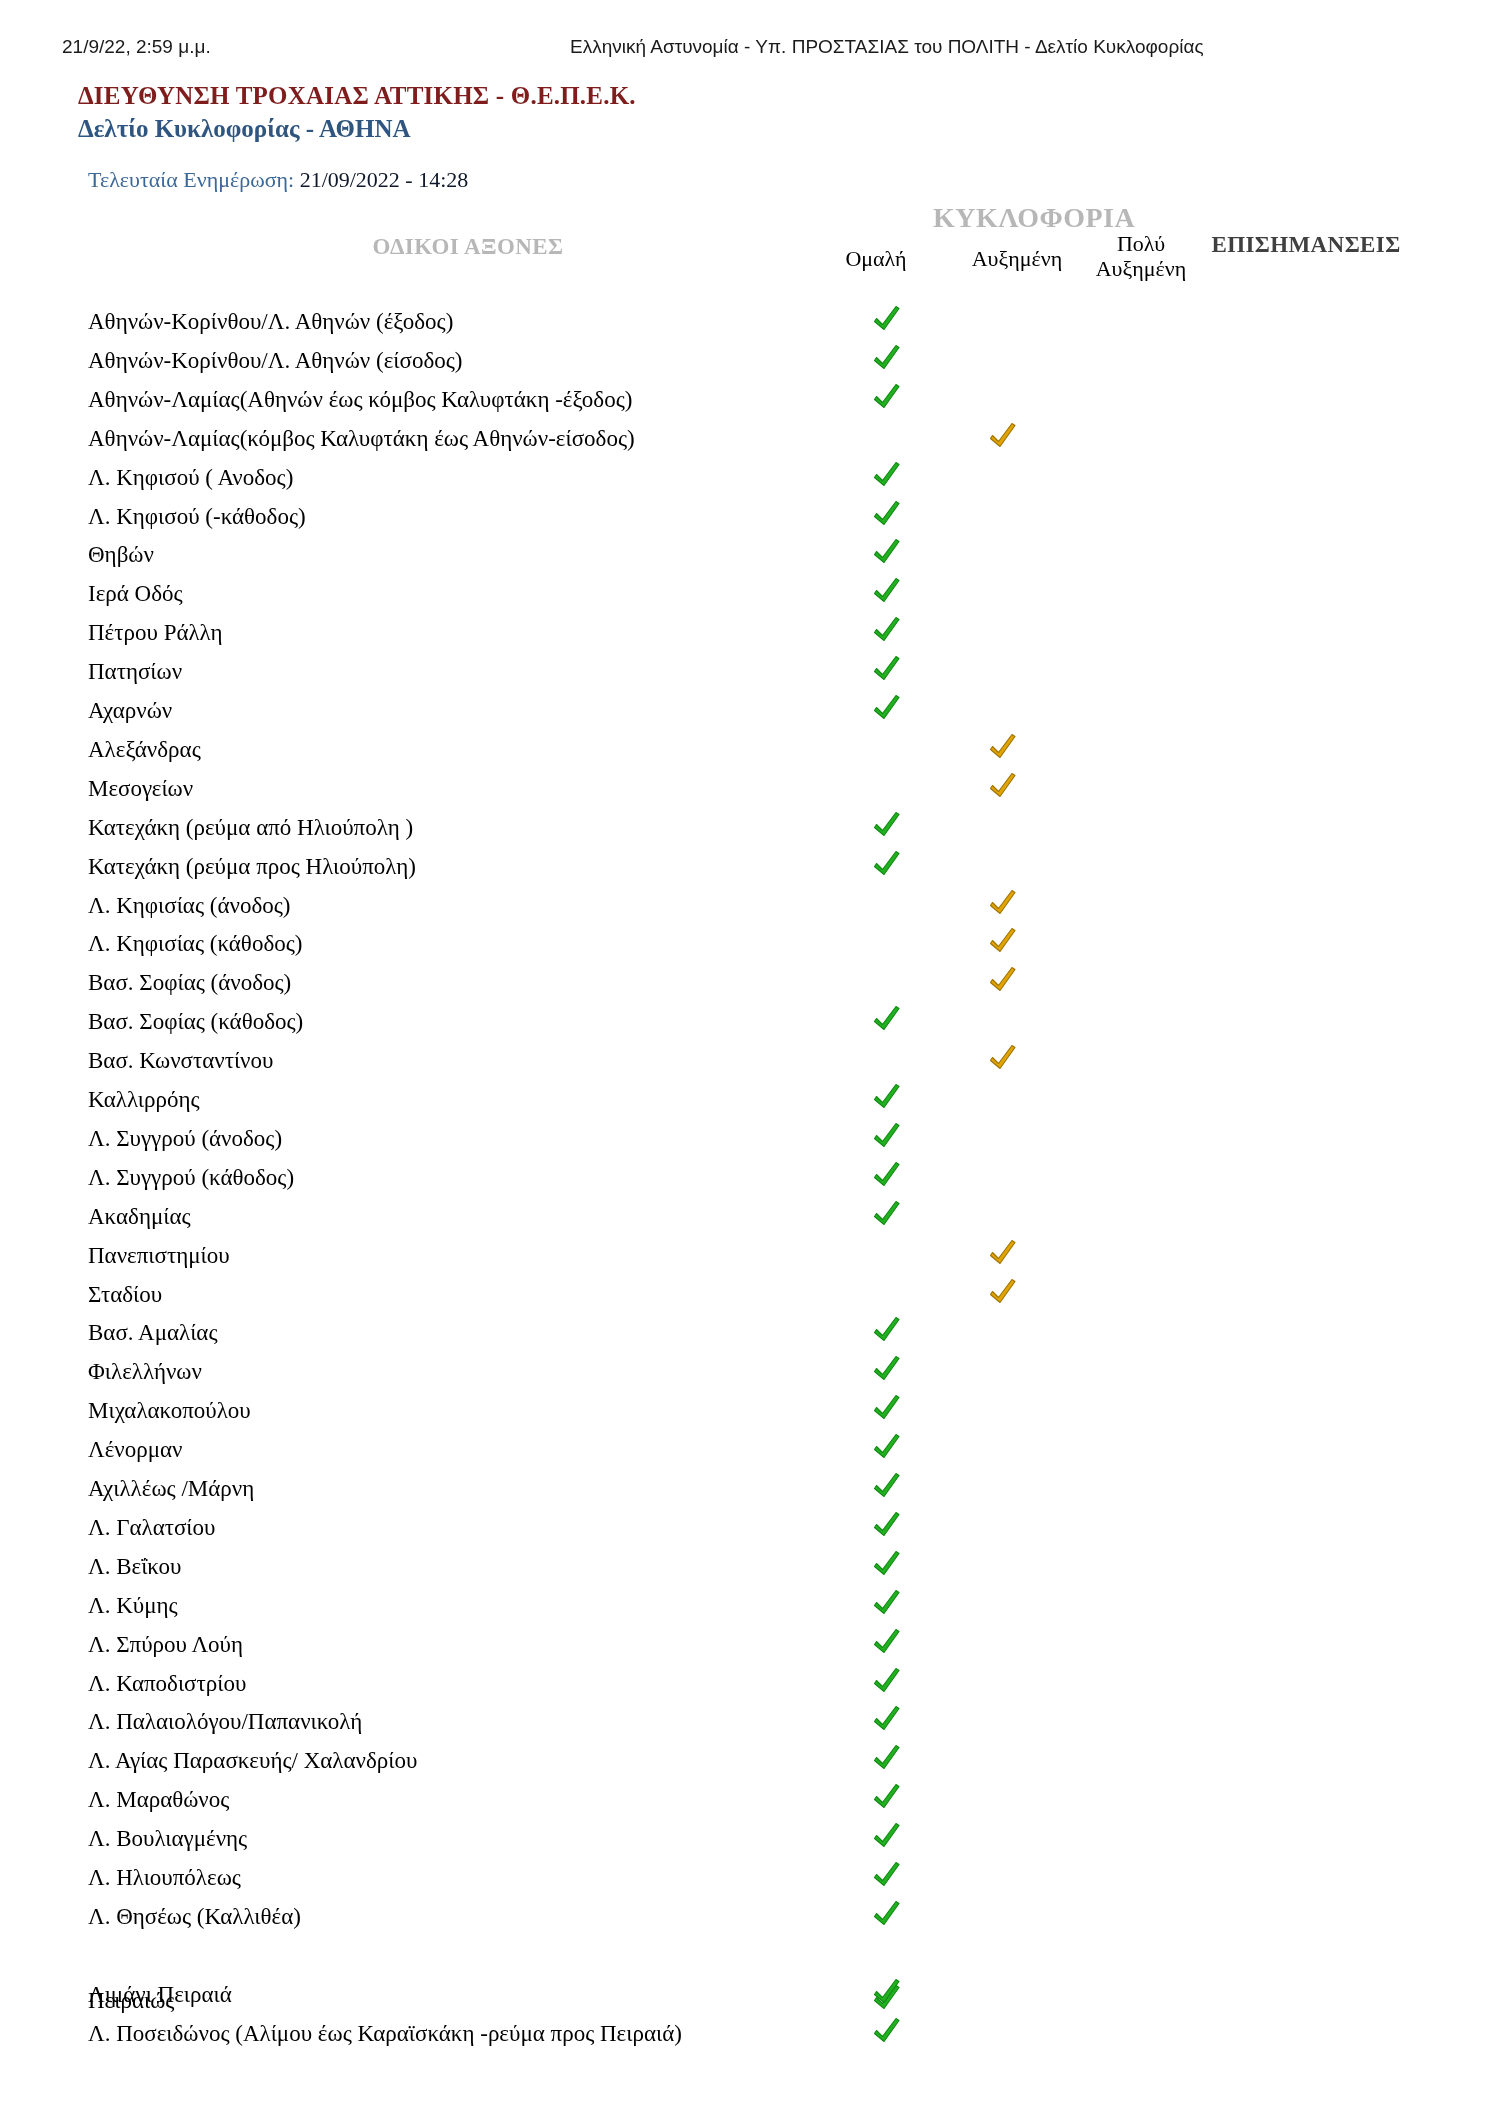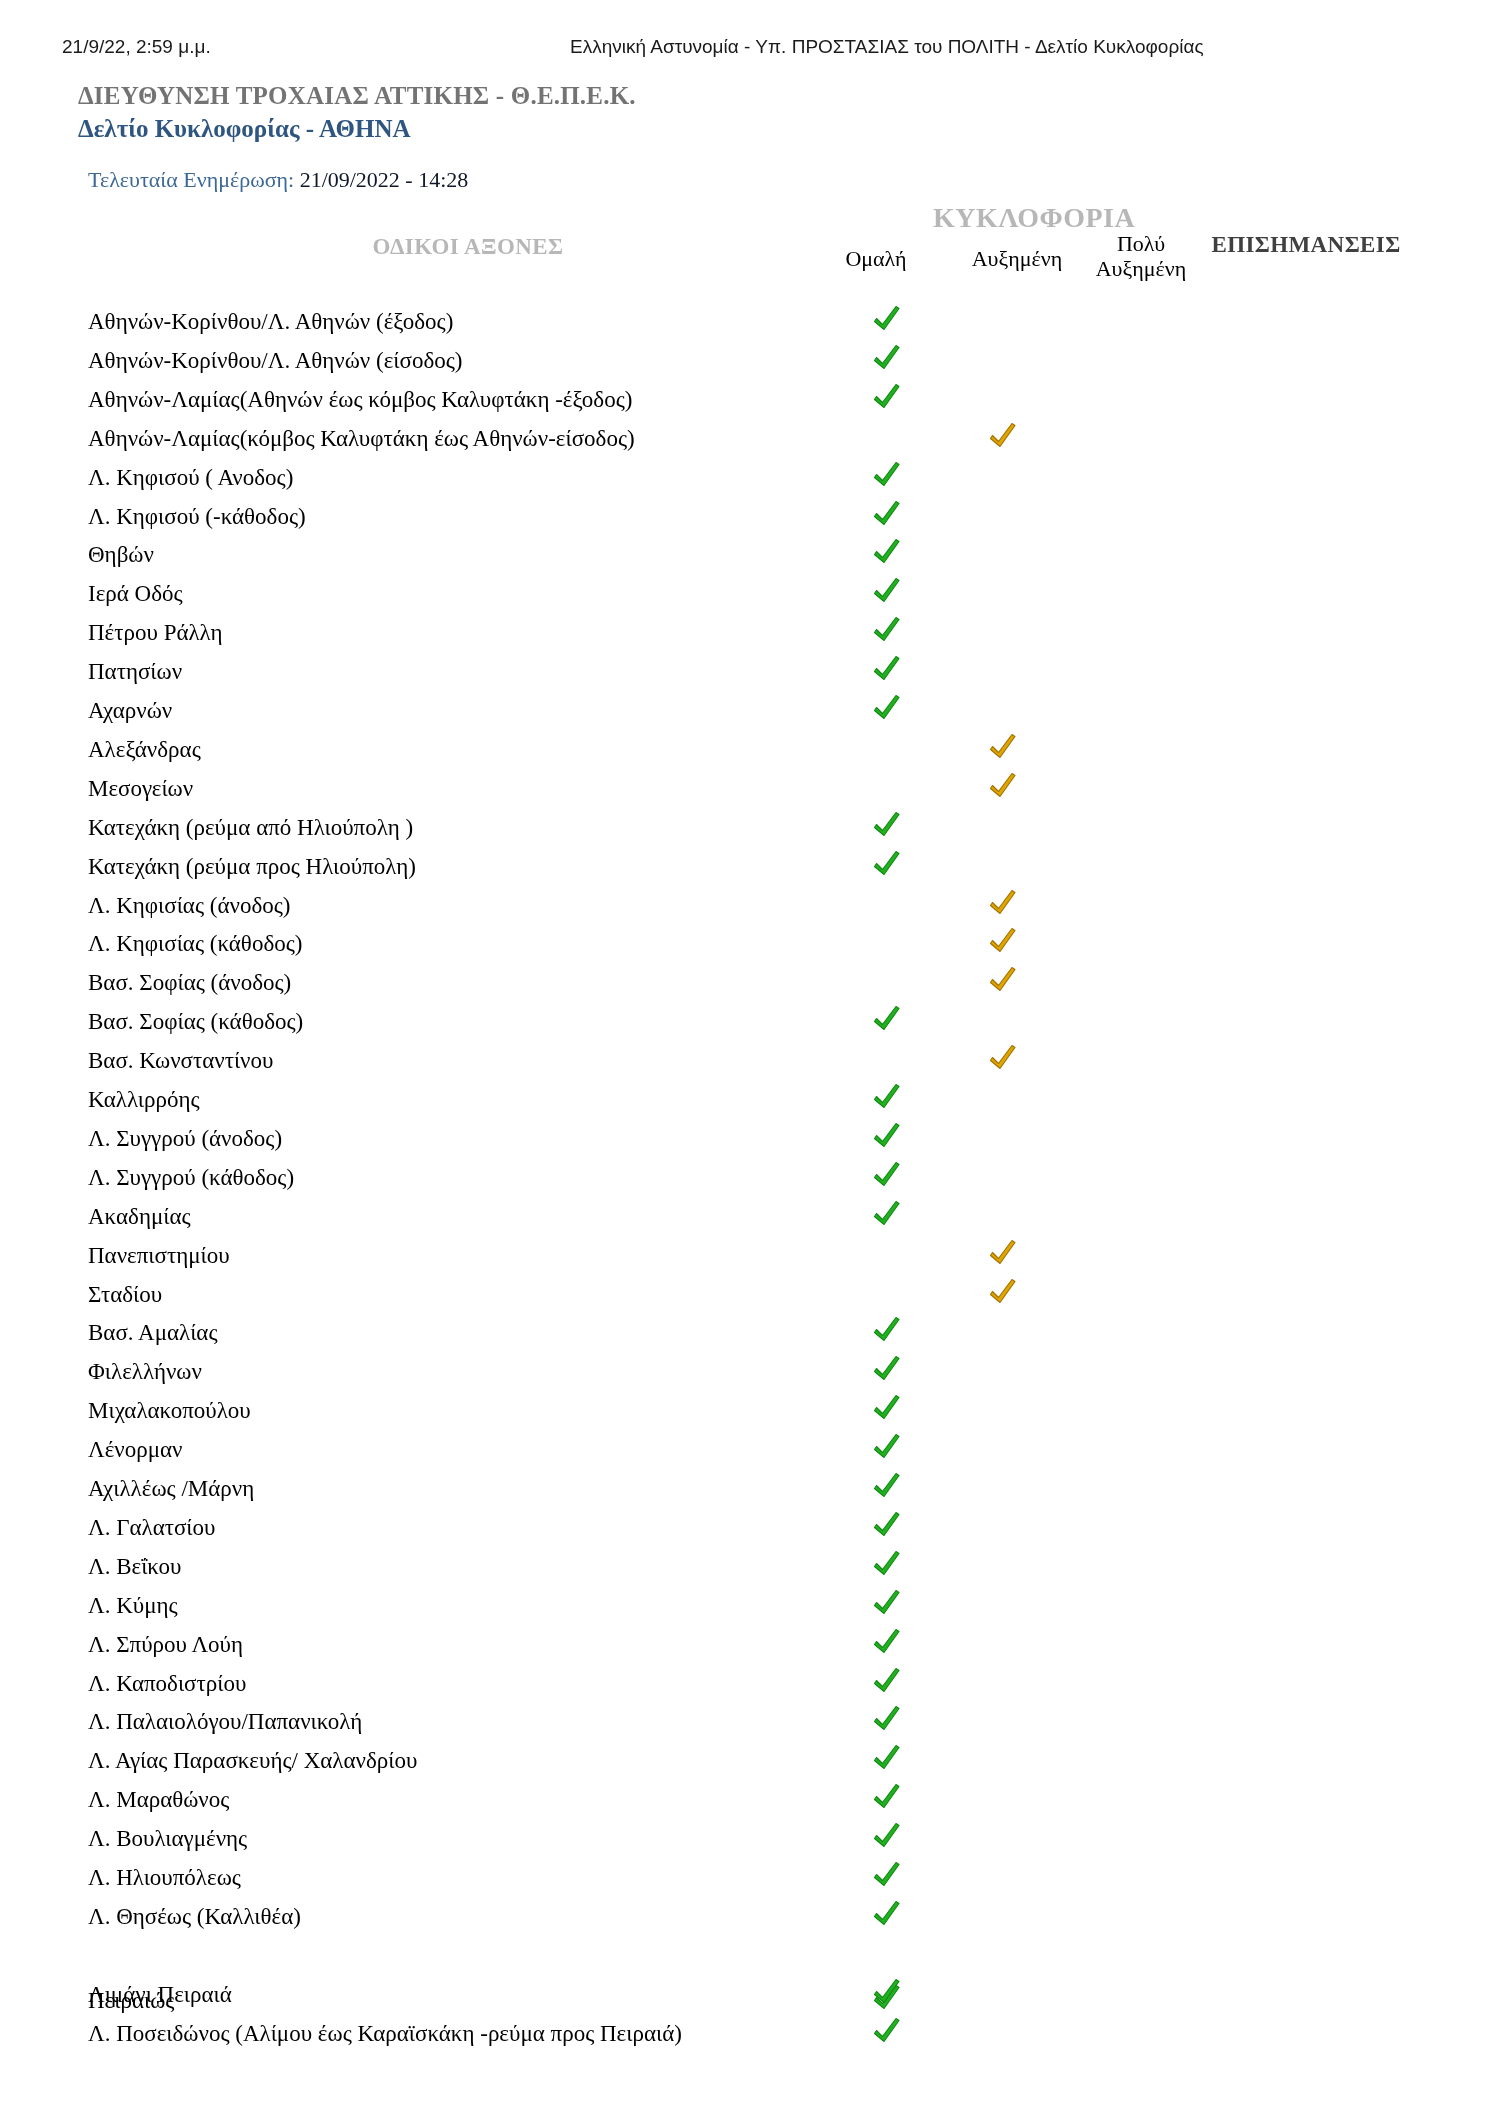--- a/index.html
+++ b/index.html
@@ -35,21 +35,21 @@
   .pf-left  { position: absolute; left: 62px;  top: 0; }
   .pf-right { position: absolute; left: 1380px; top: 0; }
 
   
   .doc-title {
     position: absolute;
     left: 78px;
     top: 82px;
     font-size: 25px;
     font-weight: bold;
-    color: #737373;
+    color: #7f1d1d;
     letter-spacing: .2px;
     white-space: nowrap;
   }
   .doc-subtitle {
     position: absolute;
     left: 78px;
     top: 115px;
     font-size: 25px;
     font-weight: bold;
     color: #2f5680;

